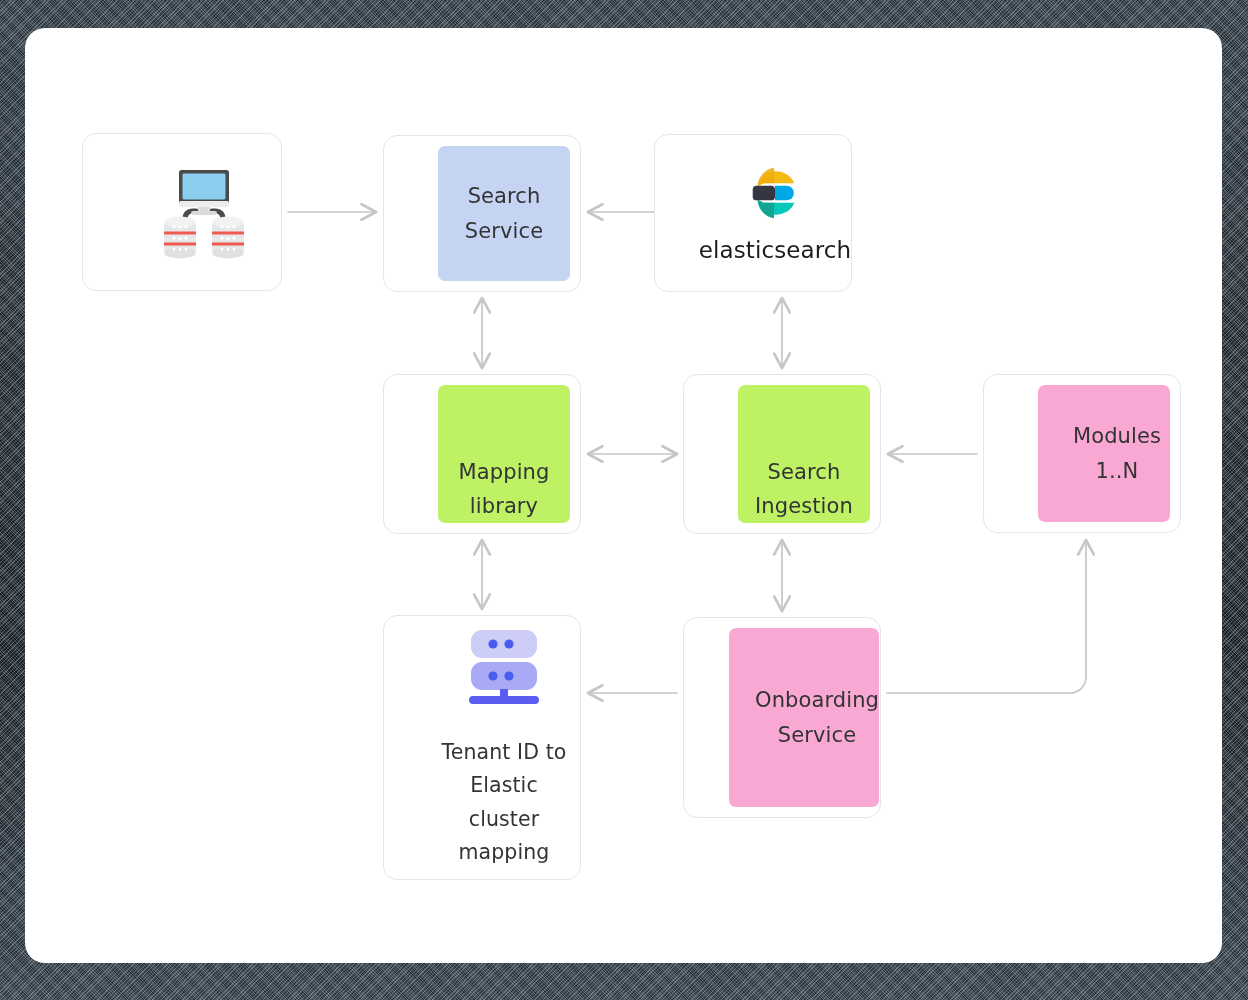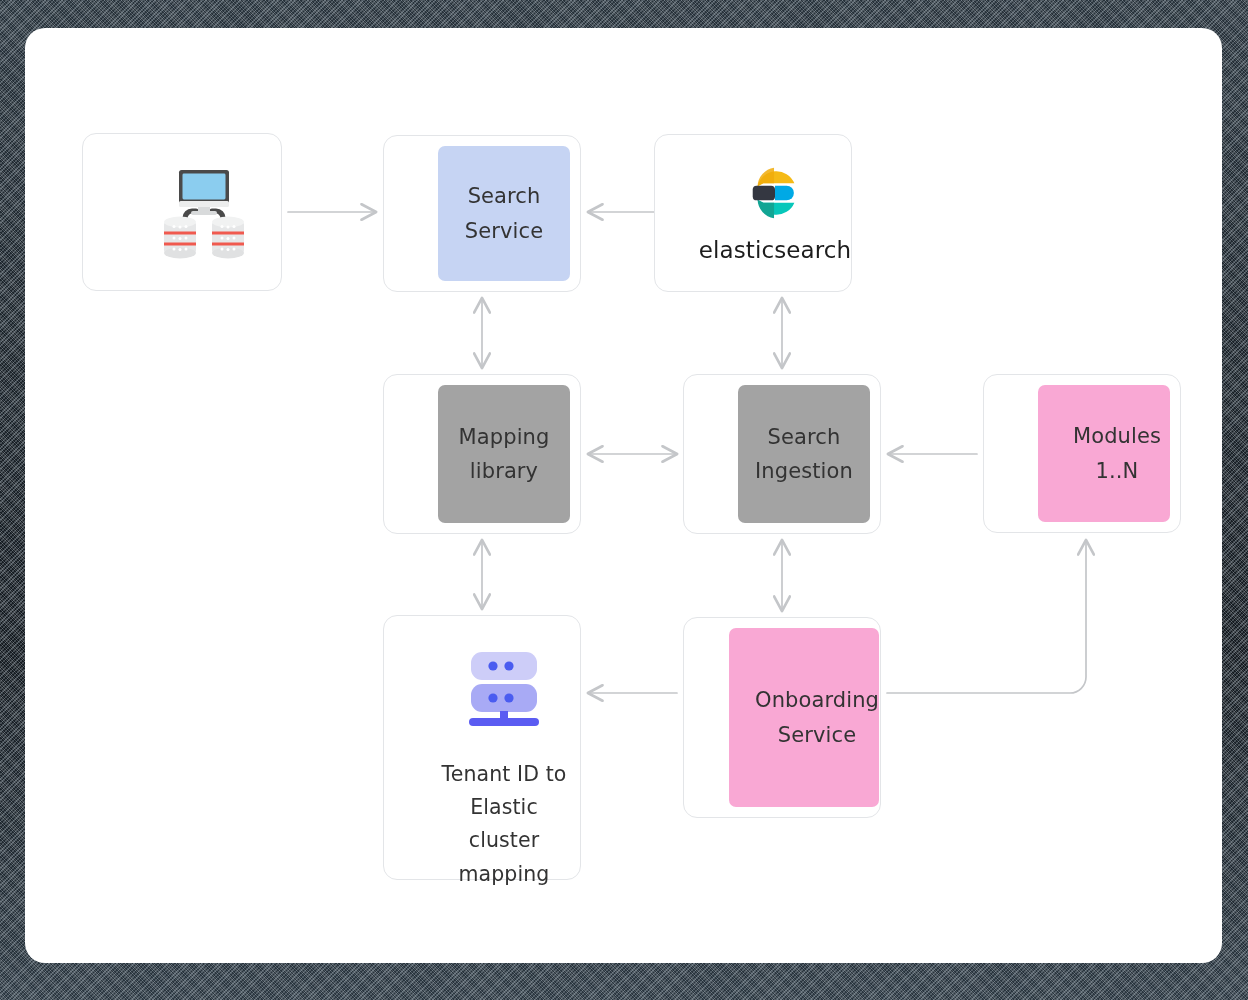--- a/index.html
+++ b/index.html
@@ -69,21 +69,21 @@
     border-radius: 7px;
     display: flex;
     flex-direction: column;
     align-items: center;
     justify-content: center;
     text-align: center;
     margin-left: 44px;
   }
   .fill.blue   { background: #c6d4f3; }
   .fill.sky    { background: #f9a8d4; padding-left: 26px; }
-  .fill.cream  { background: #a3a3a3; }
+  .fill.cream  { background: #bef264; justify-content: flex-end; }
   .fill.plain  { background: transparent; }
 
   .label {
     color: #333333;
     font-size: 21px;
     line-height: 1.62;
     letter-spacing: .1px;
     white-space: pre-line;
   }
   .label.small { font-size: 20.5px; }
@@ -103,21 +103,21 @@
   #node-elasticsearch   { left: 654px; top: 134px; width: 198px; height: 158px; }
 
   #node-mapping-library { left: 383px; top: 374px; width: 198px; height: 160px; }
   #node-search-ingestion{ left: 683px; top: 374px; width: 198px; height: 160px; }
   #node-modules         { left: 983px; top: 374px; width: 198px; height: 159px; }
 
   #node-tenant-mapping  { left: 383px; top: 615px; width: 198px; height: 265px; }
   #node-onboarding      { left: 683px; top: 617px; width: 198px; height: 201px; }
 
   
-  #node-tenant-mapping .fill { justify-content: space-between; padding-top: 22px; }
+  #node-tenant-mapping .fill { justify-content: flex-end; padding-top: 22px; }
   #node-tenant-mapping .label { margin-top: 24px; }
 
   
   #node-elasticsearch .fill { gap: 10px; }
   #node-elasticsearch .label { font-size: 23px; color: #1d1d1d; line-height: 1.1; }
 </style>
 </head>
 <body>
 
 <div id="frame">

